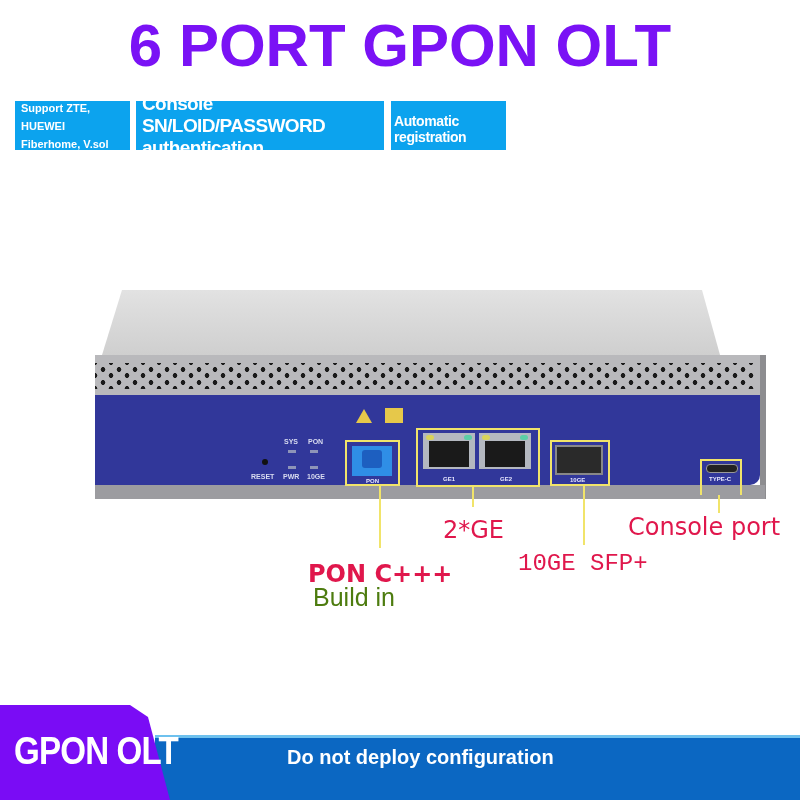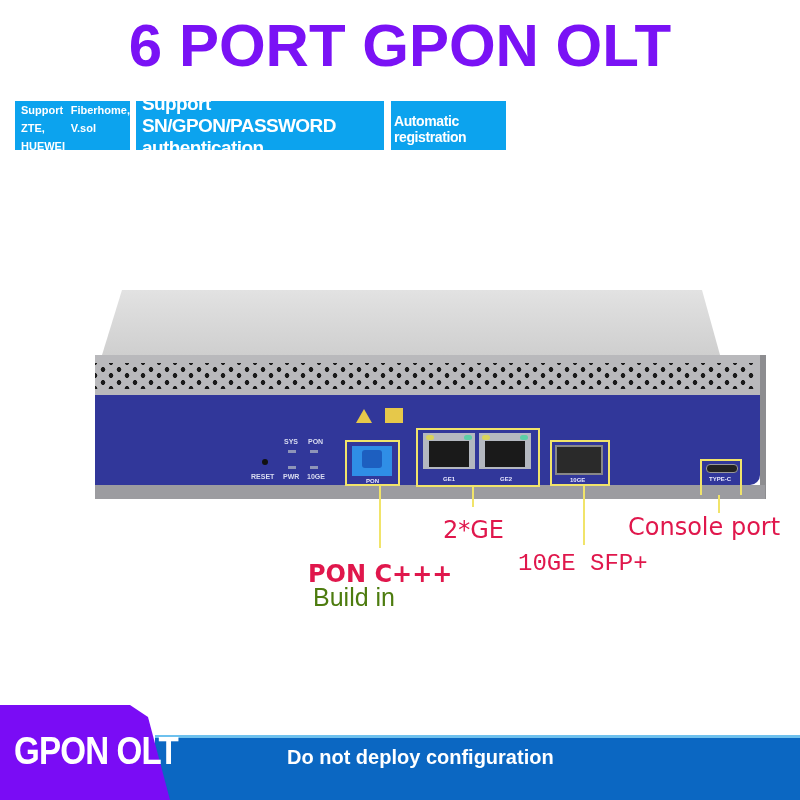--- a/index.html
+++ b/index.html
@@ -1,19 +1,19 @@
 <!DOCTYPE html>
 <html><head>
 <meta charset="utf-8">
 <style>
   html,body{margin:0;padding:0;background:#fff;}
   body{width:800px;height:800px;position:relative;overflow:hidden;font-family:"Liberation Sans",sans-serif;}
   .title{position:absolute;left:0;top:8px;width:800px;text-align:center;font-size:60px;font-weight:bold;color:#7a12f5;letter-spacing:0px;line-height:76px;}
   .feat{position:absolute;top:101px;height:49px;background:#0ca3ee;color:#fff;font-weight:bold;display:flex;align-items:center;box-sizing:border-box;}
-  .feat1{left:15px;width:115px;padding-left:6px;font-size:11px;line-height:18px;flex-direction:row;align-items:flex-start;justify-content:center;}
+  .feat1{left:15px;width:115px;padding-left:6px;font-size:11px;line-height:18px;flex-direction:column;align-items:flex-start;justify-content:center;}
   .feat2{left:136px;width:248px;font-size:19px;padding-left:6px;letter-spacing:-0.6px;}
   .feat3{left:391px;width:115px;font-size:14px;padding-left:3px;letter-spacing:-0.4px;align-items:flex-start;padding-top:12px;}
   .dev-top2{position:absolute;left:102px;top:290px;width:618px;height:65px;background:linear-gradient(180deg,#e2e2e2 0%,#cfcfcf 100%);clip-path:polygon(20px 0,600px 0,618px 65px,0 65px);}
   .dev-band{position:absolute;left:95px;top:355px;width:670px;height:40px;background:#b9b9bc;}
   .vent{position:absolute;left:95px;top:363px;width:660px;height:26px;background-image:radial-gradient(circle,#1a1a1a 2.2px,transparent 2.6px),radial-gradient(circle,#1a1a1a 2.2px,transparent 2.6px);background-size:16px 13px,16px 13px;background-position:0 0,8px 6px;}
   .face{position:absolute;left:95px;top:395px;width:665px;height:90px;background:#31379a;border-radius:0 0 10px 0;}
   .face-bottom{position:absolute;left:95px;top:485px;width:670px;height:14px;background:#9c9ca0;}
   .side{position:absolute;left:760px;top:355px;width:6px;height:144px;background:#8d8d90;}
   .led-label{position:absolute;color:#d9dcf0;font-size:7px;font-weight:bold;}
   .led{position:absolute;width:8px;height:3px;background:#8e94b8;}
@@ -40,21 +40,21 @@
 </style>
 </head>
 <body>
 
 <div class="title">6 PORT GPON OLT</div>
 
 <div class="feat feat1">
   <span>Support ZTE, HUEWEI</span>
   <span>Fiberhome, V.sol</span>
 </div>
-<div class="feat feat2">Support SN/GPON/PASSWORD authentication</div>
+<div class="feat feat2">Console SN/LOID/PASSWORD authentication</div>
 <div class="feat feat3">Automatic registration</div>
 
 <div>
   <div class="dev-top2"></div>
   <div class="dev-band"></div>
   <div class="vent"></div>
   <div class="side"></div>
   <div class="face"></div>
   <div class="face-bottom"></div>
 

